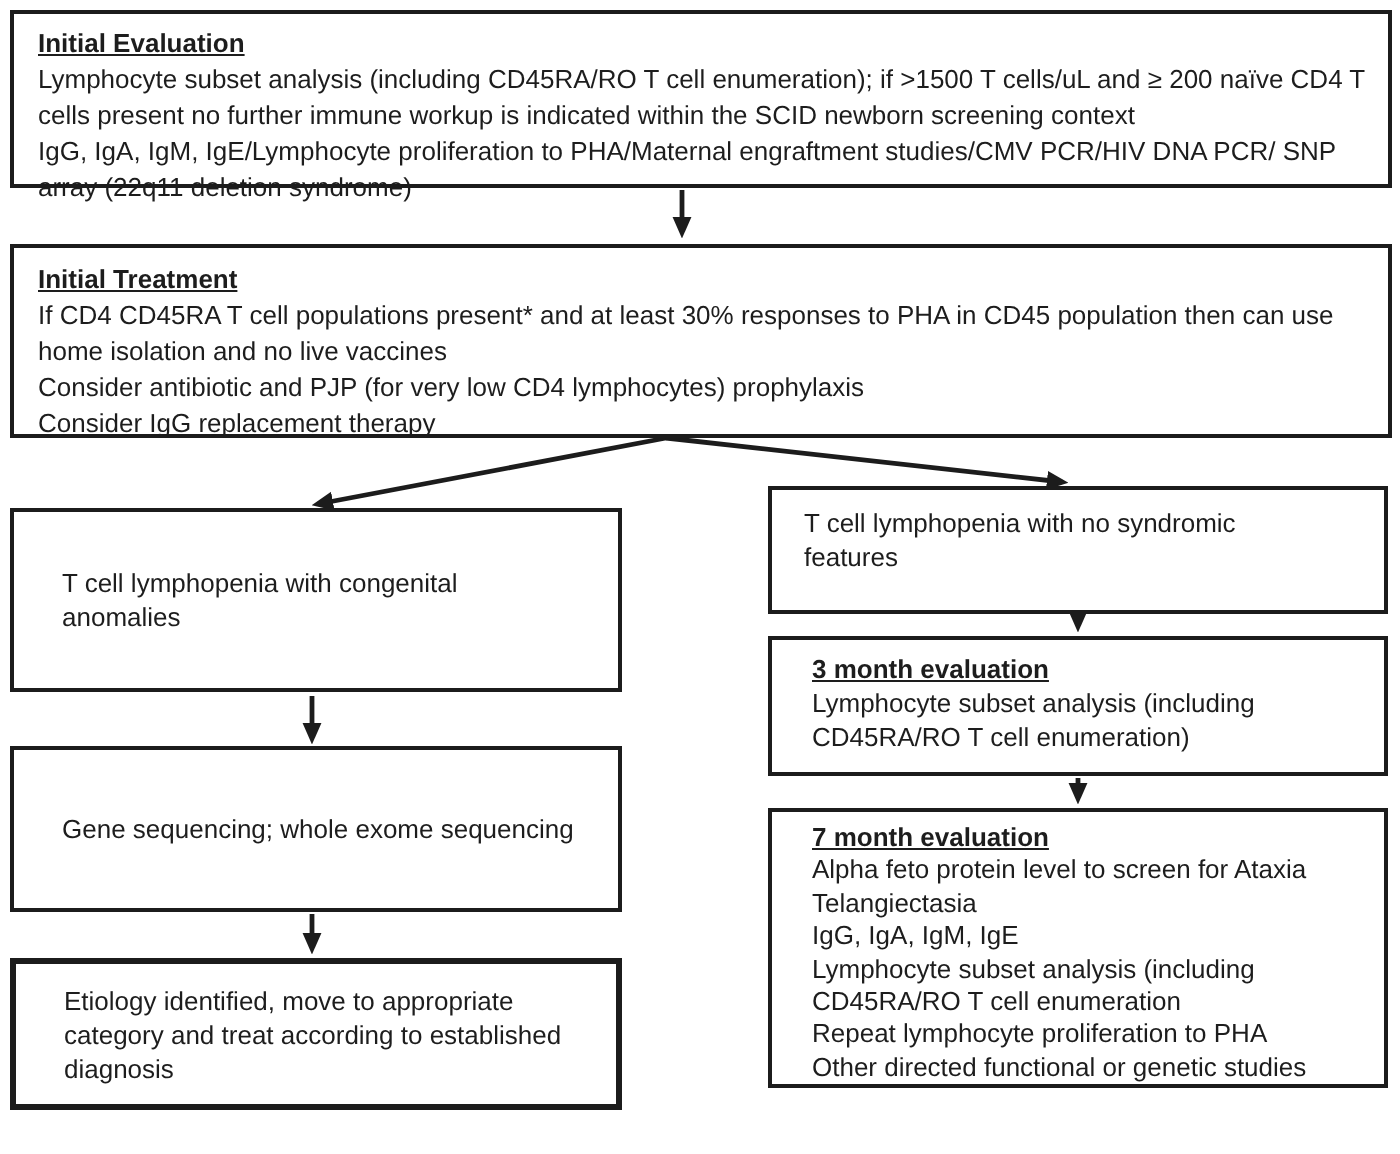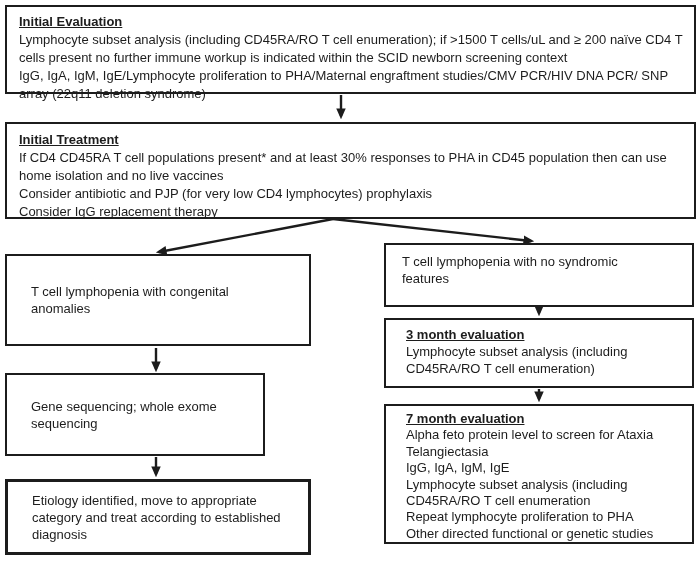--- a/index.html
+++ b/index.html
@@ -43,21 +43,21 @@
     padding: 7px 0 4px 12px;
     line-height: 18px;
   }
   
   .box-congenital {
     left: 5px; top: 254px; width: 306px; height: 92px;
     display: flex; align-items: center;
     padding: 4px 16px 4px 24px;
   }
   .box-gene-seq {
-    left: 5px; top: 373px; width: 260px; height: 83px;
+    left: 5px; top: 373px; width: 306px; height: 83px;
     display: flex; align-items: center;
     padding: 4px 0 4px 24px;
   }
   .box-etiology {
     left: 5px; top: 479px; width: 306px; height: 76px;
     border-width: 3px;
     display: flex; align-items: center;
     padding: 2px 14px 2px 24px;
   }
   

